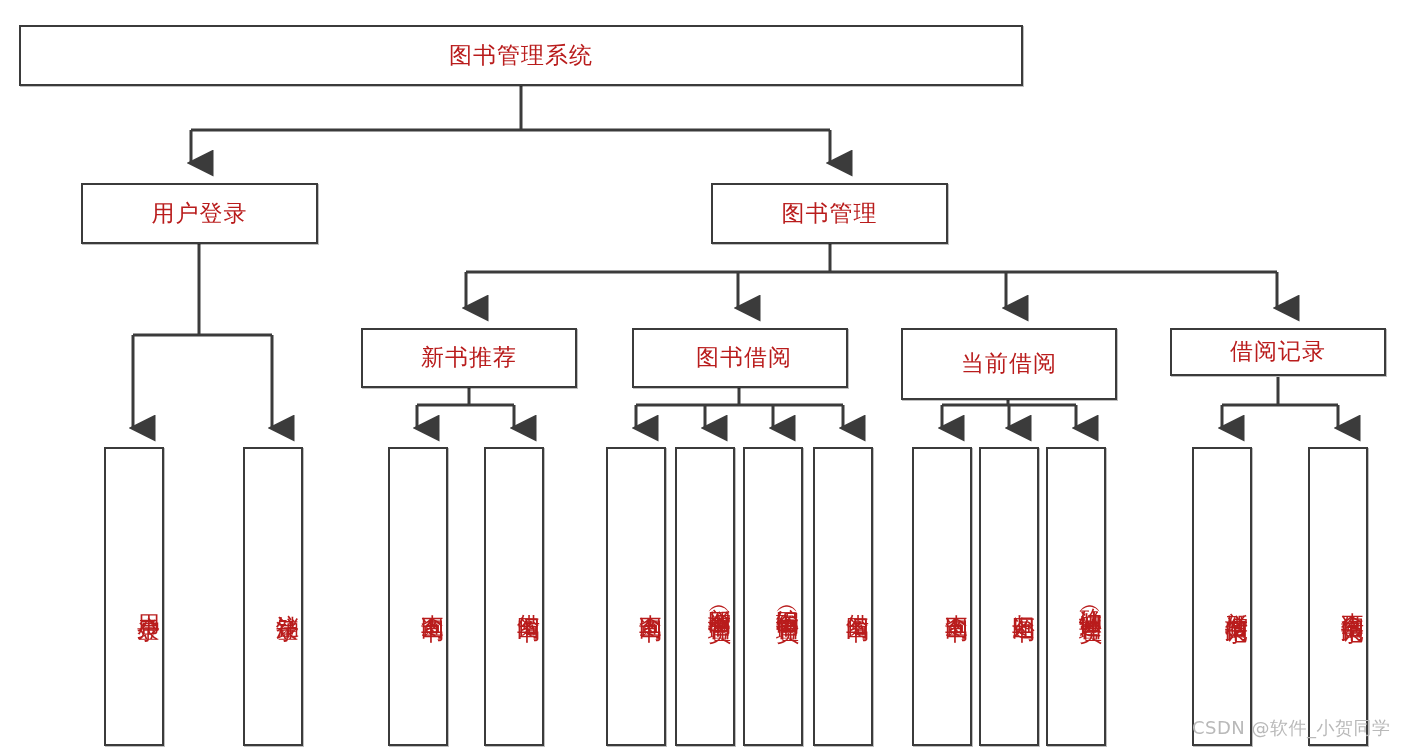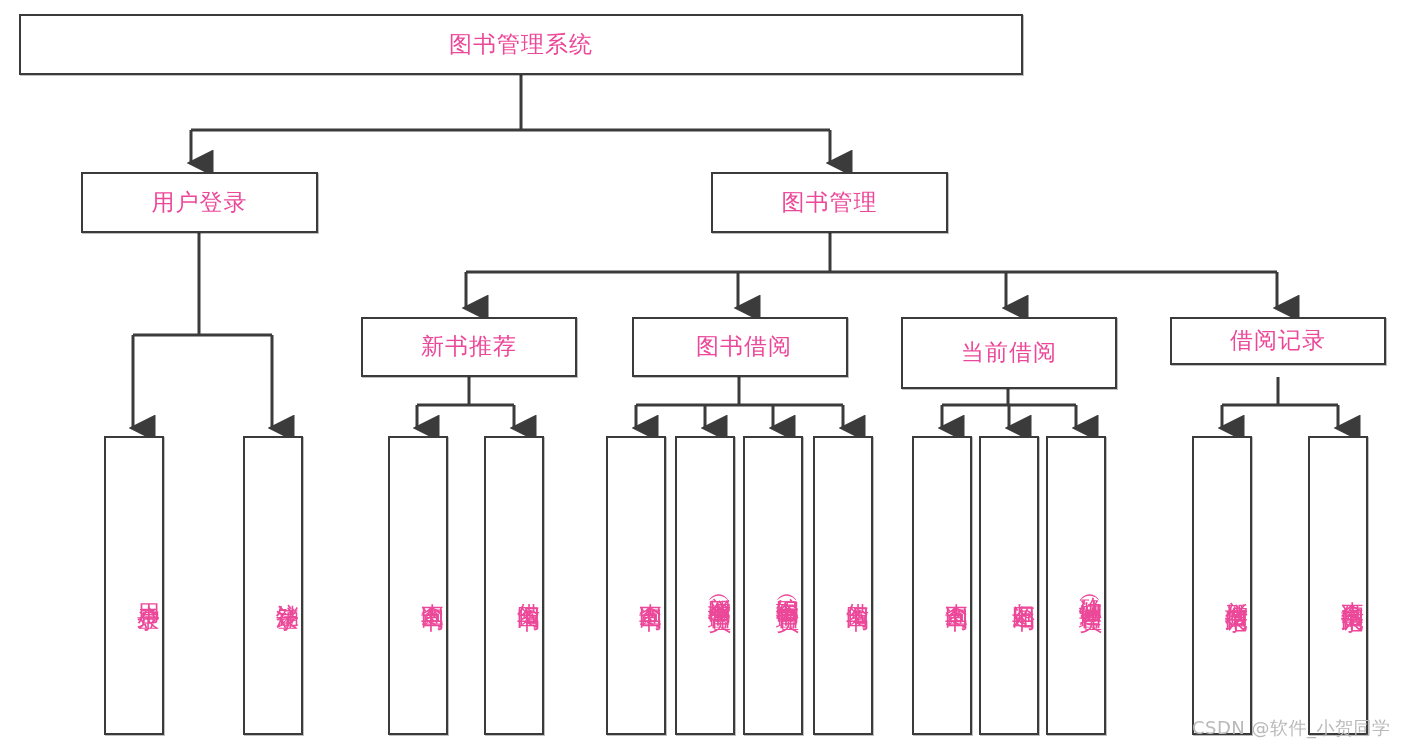--- a/index.html
+++ b/index.html
@@ -22,26 +22,27 @@
     left: 0;
     top: 0;
     width: 1405px;
     height: 747px;
   }
   .node {
     position: absolute;
     box-sizing: border-box;
     border: 2px solid #3b3b3b;
     background: #ffffff;
-    color: #ec4899;
+    color: #b91c1c;
     display: flex;
     align-items: center;
     justify-content: center;
     text-align: center;
     box-shadow: 1px 1px 0 rgba(0,0,0,0.25);
+    margin-top: 11px;
   }
   .node.horiz {
     font-size: 23px;
     letter-spacing: 1px;
     line-height: 1.2;
   }
   .node.vert {
     writing-mode: vertical-rl;
     text-orientation: upright;
     font-size: 23px;

